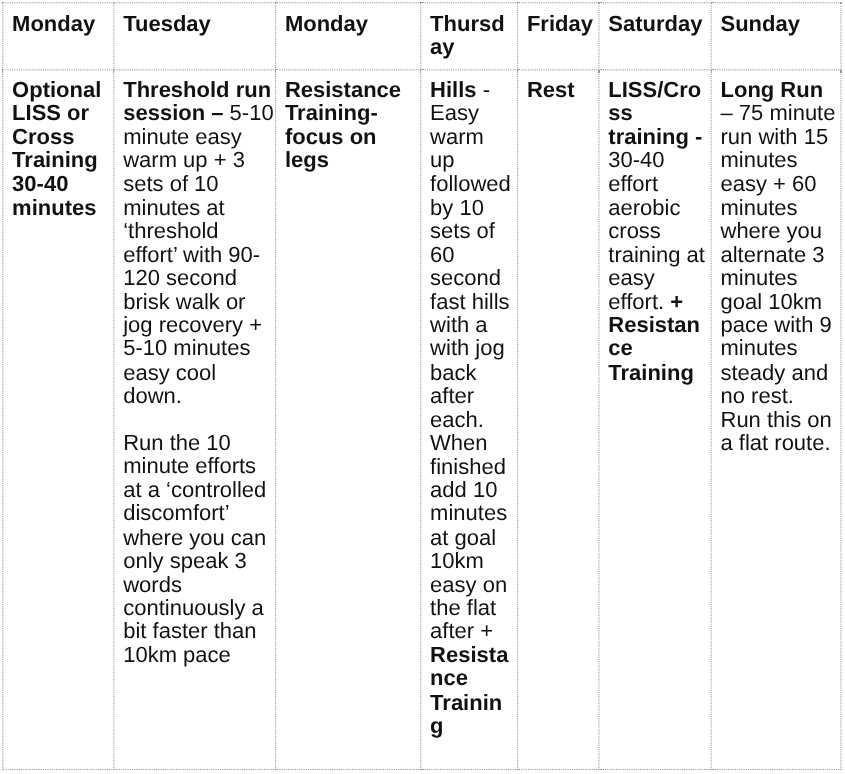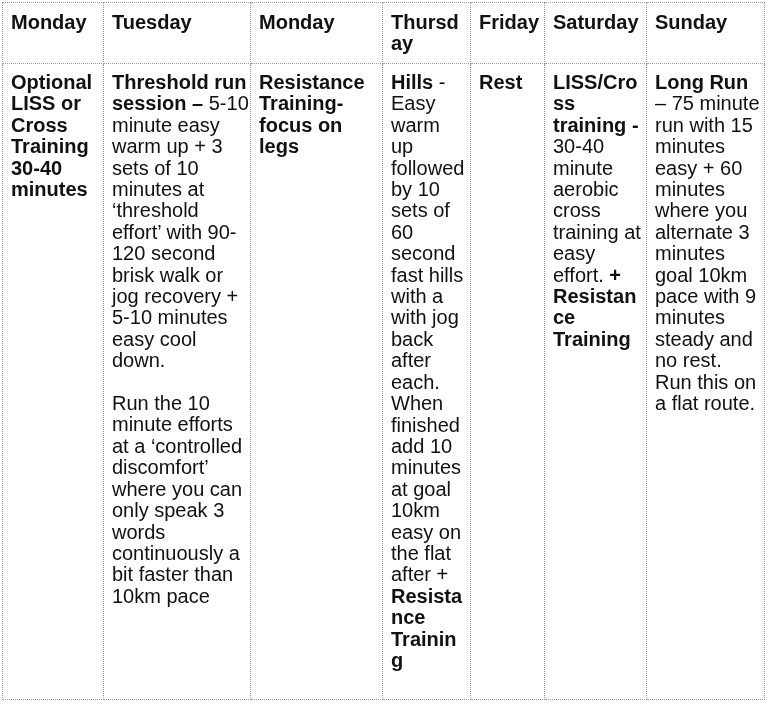--- a/index.html
+++ b/index.html
@@ -129,21 +129,21 @@
           <span class="line"><span class="b">g</span></span>
         </td>
       <td>
           <span class="line"><span class="b">Rest</span></span>
         </td>
       <td>
           <span class="line"><span class="b">LISS/Cro</span></span>
           <span class="line"><span class="b">ss</span></span>
           <span class="line"><span class="b">training -</span></span>
           <span class="line"><span>30-40</span></span>
-          <span class="line"><span>minute</span></span>
+          <span class="line"><span>effort</span></span>
           <span class="line"><span>aerobic</span></span>
           <span class="line"><span>cross</span></span>
           <span class="line"><span>training at</span></span>
           <span class="line"><span>easy</span></span>
           <span class="line"><span>effort. </span><span class="b">+</span></span>
           <span class="line"><span class="b">Resistan</span></span>
           <span class="line"><span class="b">ce</span></span>
           <span class="line"><span class="b">Training</span></span>
         </td>
       <td>

